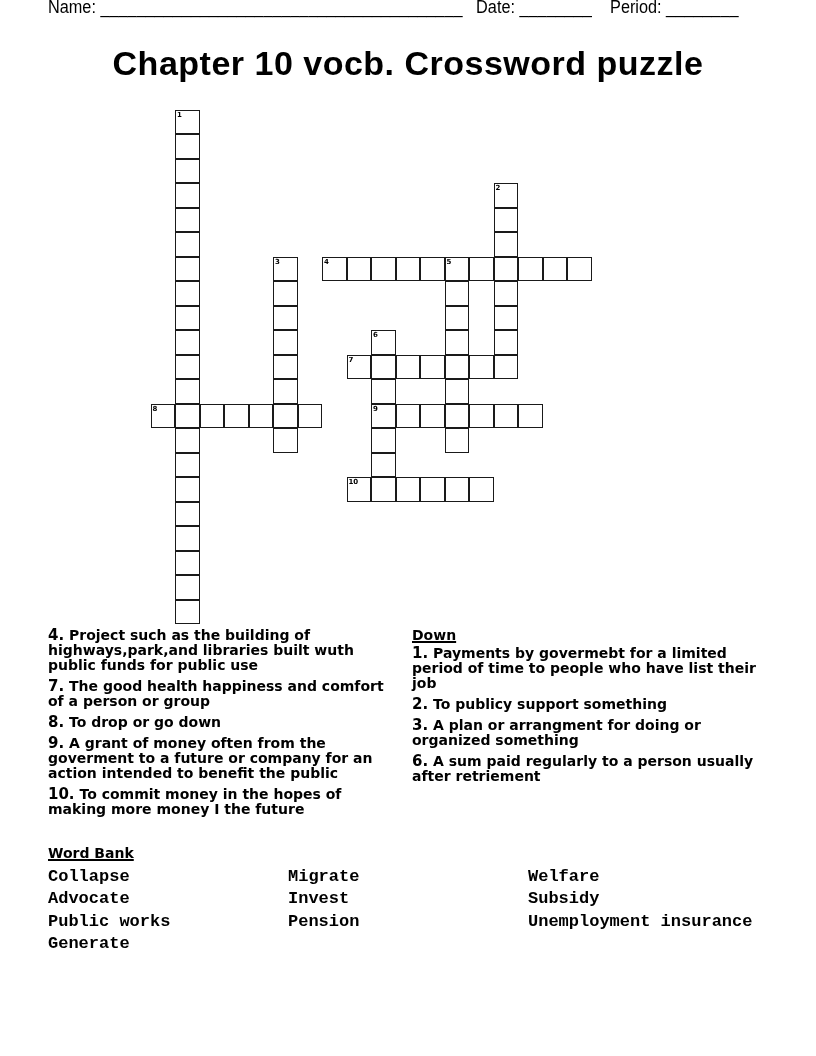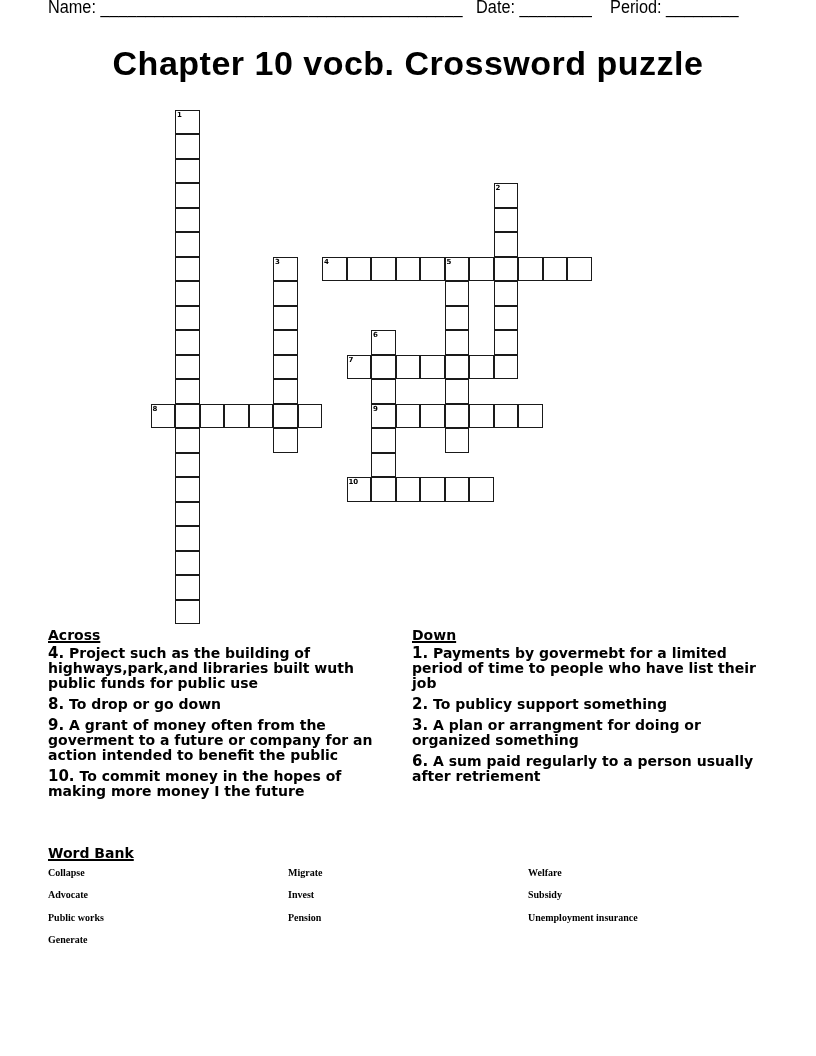--- a/index.html
+++ b/index.html
@@ -9,21 +9,21 @@
   .grid { position: absolute; left: 150.5px; top: 109.5px; width: 442px; height: 515px; }
   .cell { position: absolute; width: 24.5px; height: 24.5px; box-sizing: border-box; border: 1.3px solid #1a1a1a; background: #fff; }
   .cell .num { position: absolute; left: 1px; top: 0px; font-family: "DejaVu Sans", sans-serif; font-weight: bold; font-size: 7px; line-height: 8px; }
   .clues { position: absolute; font-family: "DejaVu Sans", sans-serif; font-weight: bold; font-size: 14px; line-height: 15px; }
   .clues .head { text-decoration: underline; text-decoration-thickness: 2px; margin-bottom: 3px; display: block; }
   .clue { margin-bottom: 6px; }
   .clue .n { font-size: 15px; }
   .across { left: 48px; top: 628px; width: 350px; }
   .down { left: 412px; top: 628px; width: 370px; }
   .wb-head { position: absolute; left: 48px; top: 845px; font-family: "DejaVu Sans", sans-serif; font-weight: bold; font-size: 14px; text-decoration: underline; text-decoration-thickness: 2px; text-align: center; }
-  .wb { position: absolute; font-family: Liberation Serif, serif; font-weight: bold; font-size: 10px; }
+  .wb { position: absolute; font-family: Liberation Mono, monospace; font-weight: bold; font-size: 17px; }
 </style>
 </head>
 <body>
 
 <div class="hdr"><span>Name: ________________________________________</span>   <span>Date: ________</span>    <span>Period: ________</span></div>
 
 <div class="title">Chapter 10 vocb. Crossword puzzle</div>
 
 <div class="grid" id="grid">
     <div class="cell" style="left: 24.5px; top: 0px;">
@@ -122,22 +122,22 @@
     <div class="cell" style="left: 196px; top: 367.5px;">
       <span class="num">10</span>
     </div>
     <div class="cell" style="left: 245px; top: 367.5px;"></div>
     <div class="cell" style="left: 269.5px; top: 367.5px;"></div>
     <div class="cell" style="left: 294px; top: 367.5px;"></div>
     <div class="cell" style="left: 318.5px; top: 367.5px;"></div>
   </div>
 
 <div class="clues across">
-  <span class="head">Across</span>
   <div class="clue"><span class="n">4.</span> <span>Project such as the building of highways,park,and libraries built wuth public funds for public use</span></div>
+  <div class="clue"><span class="n">7.</span> <span>The good health happiness and comfort of a person or group</span></div>
   <div class="clue"><span class="n">8.</span> <span>To drop or go down</span></div>
   <div class="clue"><span class="n">9.</span> <span>A grant of money often from the goverment to a future or company for an action intended to benefit the public</span></div>
   <div class="clue"><span class="n">10.</span> <span>To commit money in the hopes of making more money I the future</span></div>
 </div>
 
 <div class="clues down">
   <span class="head">Down</span>
   <div class="clue"><span class="n">1.</span> <span>Payments by govermebt for a limited period of time to people who have list their job</span></div>
   <div class="clue"><span class="n">2.</span> <span>To publicy support something</span></div>
   <div class="clue"><span class="n">3.</span> <span>A plan or arrangment for doing or organized something</span></div>

